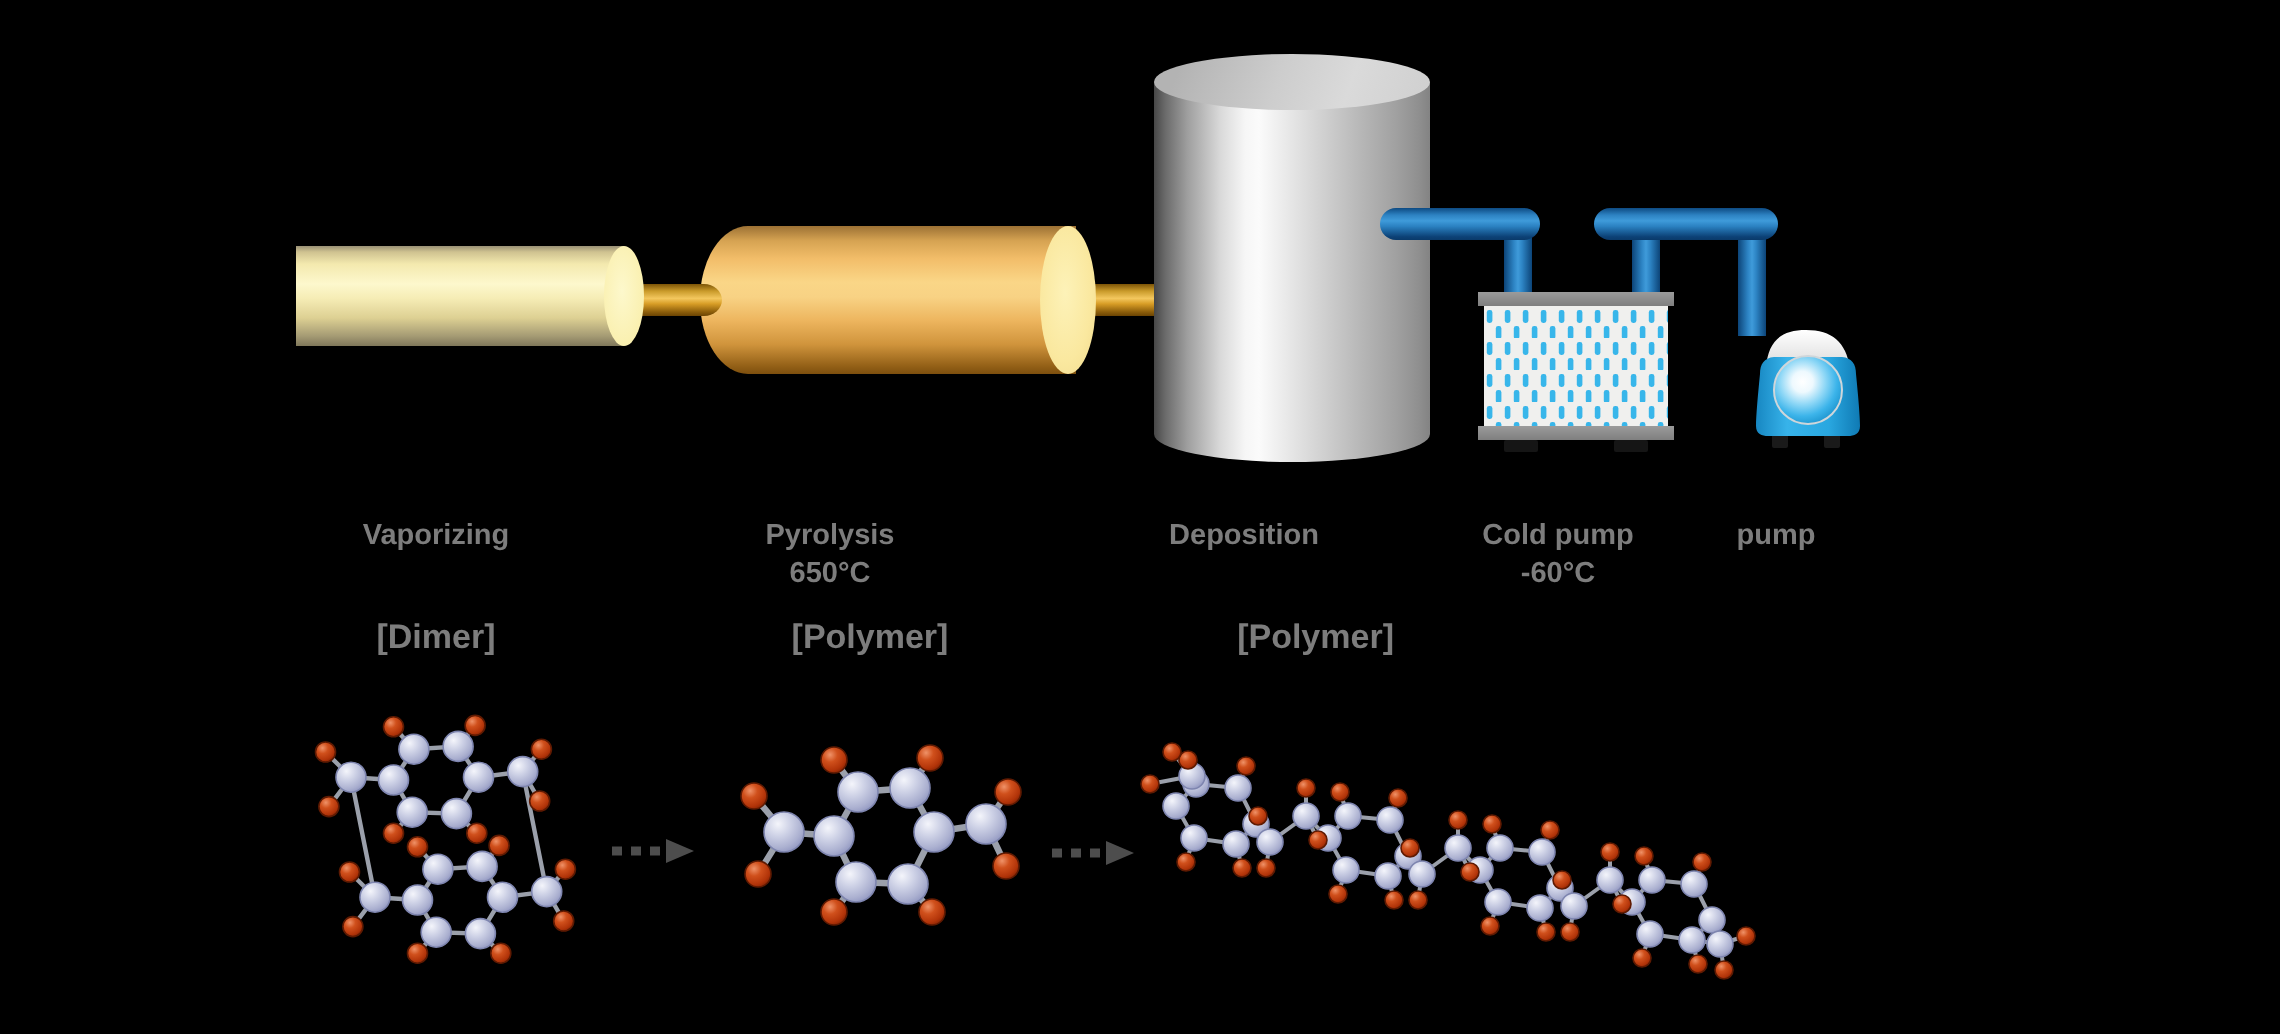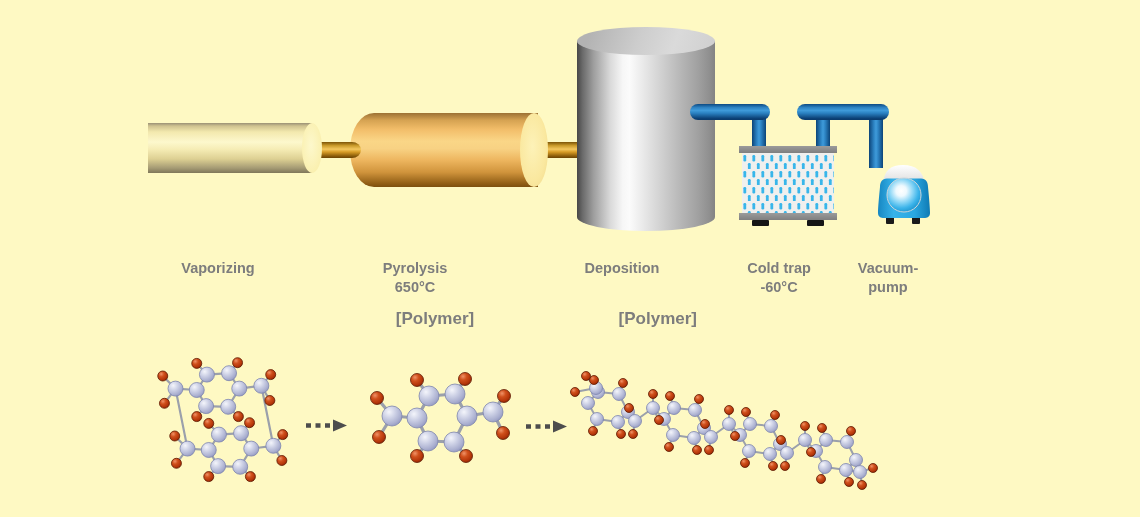--- a/index.html
+++ b/index.html
@@ -1,16 +1,16 @@
 <!DOCTYPE html>
 <html><head>
 <meta charset="utf-8">
 <style>
   html,body{margin:0;padding:0;background:#ffffff;}
-  .canvas{position:relative;width:1140px;height:517px;background:#fef9c3;overflow:hidden;
+  .canvas{position:relative;width:1140px;height:517px;background:#000000;overflow:hidden;
           font-family:"Liberation Sans","DejaVu Sans",sans-serif;}
   .abs{position:absolute;}
 
   
   .vapor-body{left:148px;top:123px;width:164px;height:50px;z-index:3;
     background:linear-gradient(180deg,#9a9176 0%,#cfc290 6%,#f3e9ae 18%,#fdf8cd 38%,#f6edb6 52%,#ddd093 72%,#a59b74 90%,#7f775a 100%);}
   .vapor-cap{left:302px;top:123px;width:20px;height:50px;border-radius:50%;z-index:3;
     background:radial-gradient(ellipse at 45% 45%,#fdf8cc 0%,#faf0b0 70%,#ecdf9a 100%);}
 
   
@@ -126,28 +126,28 @@
     <div>Vaporizing</div>
   </div>
   <div class="abs stage-label" style="left:345px;">
     <div>Pyrolysis</div>
     <div>650°C</div>
   </div>
   <div class="abs stage-label" style="left:552px;">
     <div>Deposition</div>
   </div>
   <div class="abs stage-label" style="left:709px;">
-    <div>Cold trap</div>
+    <div>Cold pump</div>
     <div>-60°C</div>
   </div>
   <div class="abs stage-label" style="left:818px;">
-    <div>Vacuum-</div>
     <div>pump</div>
   </div>
 
+  <div class="abs caption" style="left:138px;">[Dimer]</div>
   <div class="abs caption" style="left:355px;">[Polymer]</div>
   <div class="abs caption" style="left:537px;text-align:right;">[Polymer]</div>
 
   <svg class="abs arrow" style="left:304px;top:419px;" width="44" height="13">
     <line x1="2" y1="6.5" x2="29" y2="6.5" stroke="#4d4d4d" stroke-width="4.5" stroke-dasharray="5 4.5"></line>
     <polygon points="29,0.5 43,6.5 29,12.5" fill="#4d4d4d"></polygon>
   </svg>
   <svg class="abs arrow" style="left:524px;top:420px;" width="44" height="13">
     <line x1="2" y1="6.5" x2="29" y2="6.5" stroke="#4d4d4d" stroke-width="4.5" stroke-dasharray="5 4.5"></line>
     <polygon points="29,0.5 43,6.5 29,12.5" fill="#4d4d4d"></polygon>

